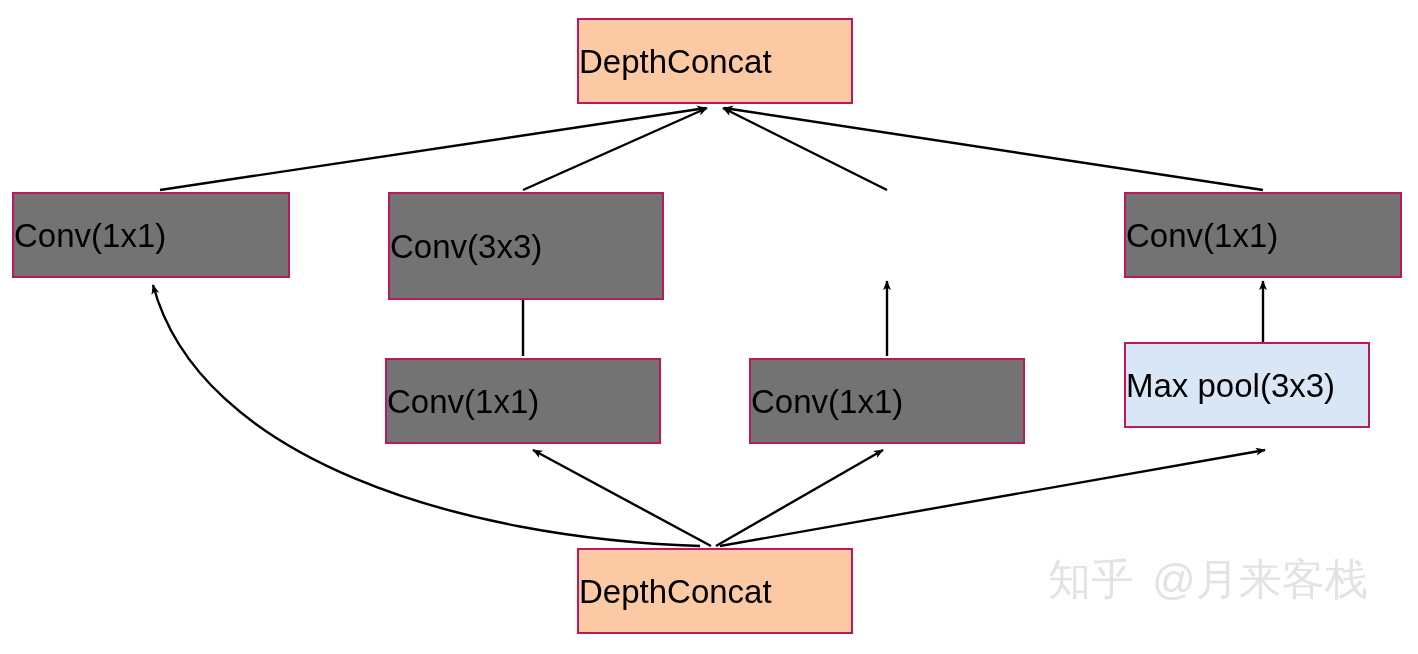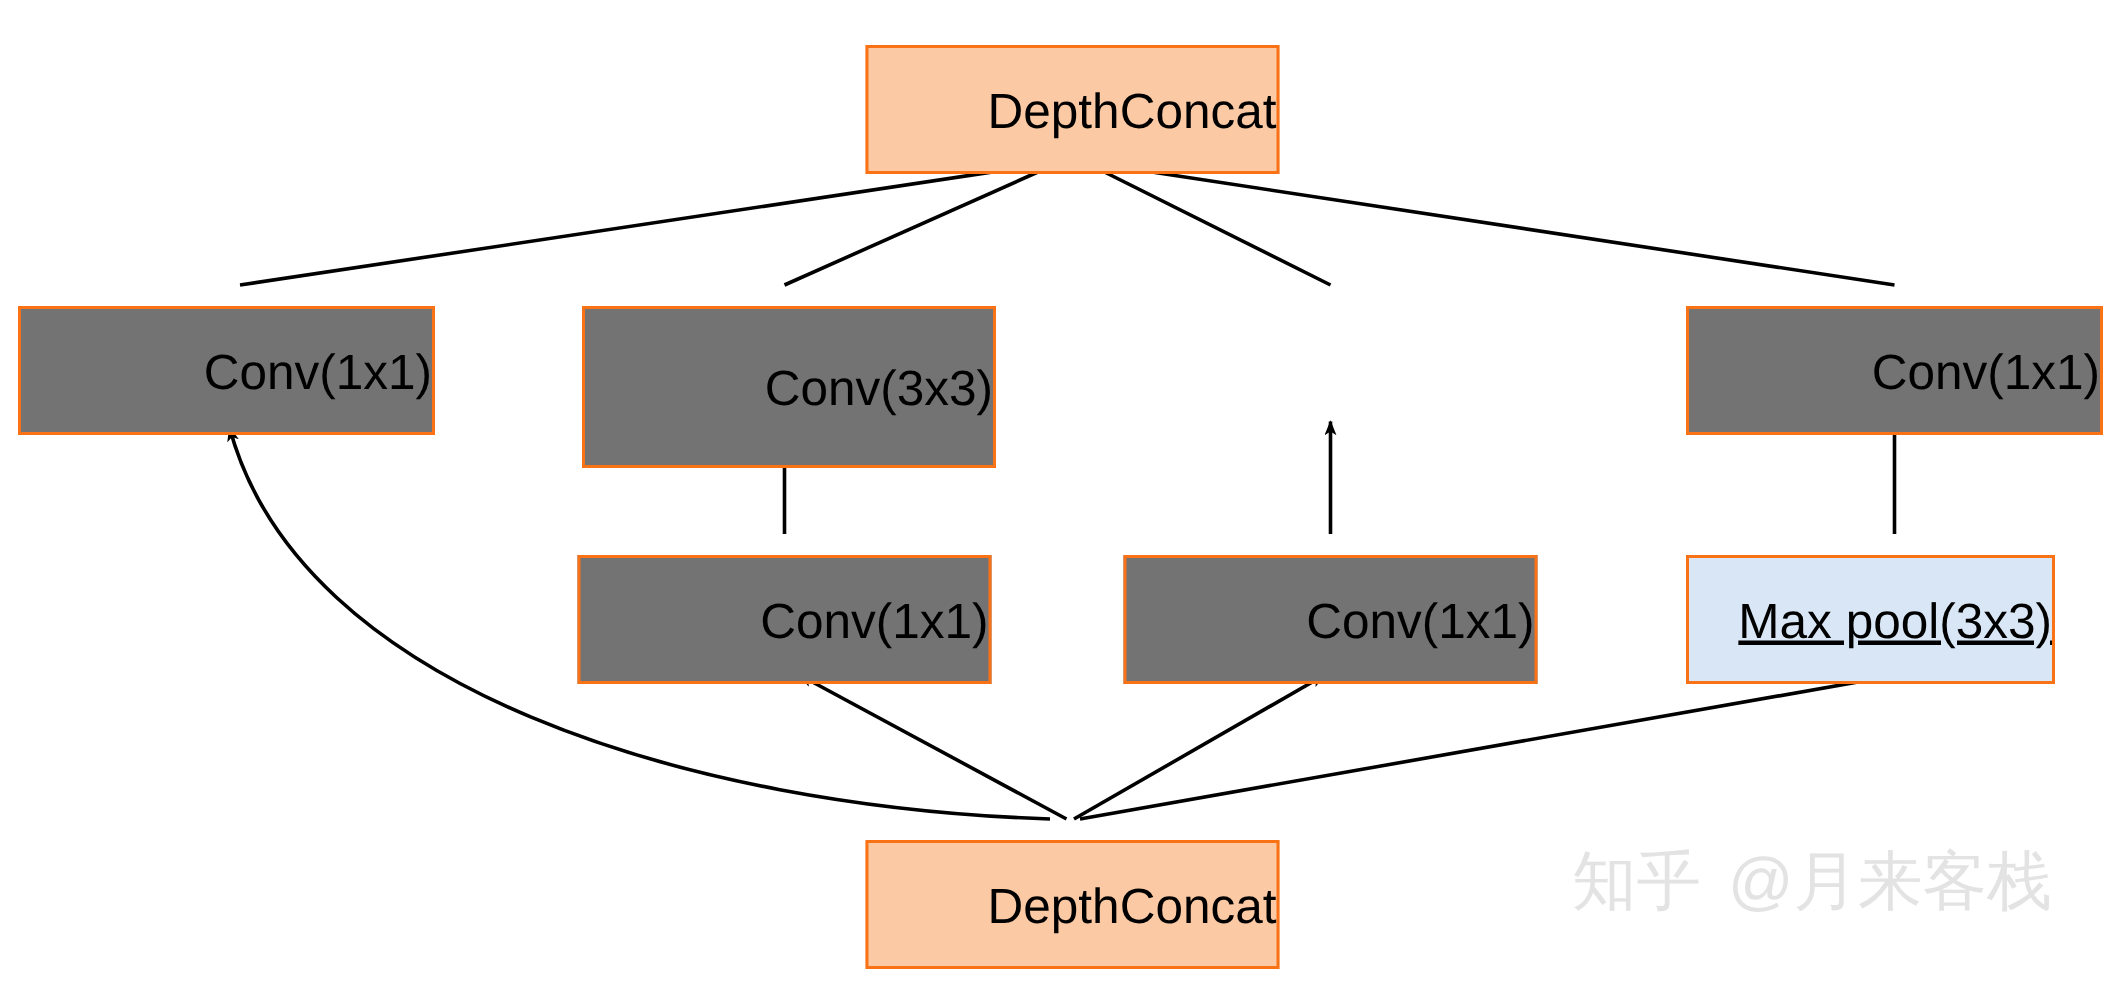--- a/index.html
+++ b/index.html
@@ -18,47 +18,46 @@
   #edges {
     position: absolute;
     left: 0;
     top: 0;
     width: 1418px;
     height: 654px;
   }
   .node {
     position: absolute;
     box-sizing: border-box;
-    border: 2px solid #f97316;
+    border: 2px solid #be185d;
     display: flex;
     align-items: center;
-    justify-content: flex-end;
+    justify-content: flex-start;
     color: #000000;
     font-size: 33px;
     line-height: 1;
     letter-spacing: 0px;
     white-space: nowrap;
     z-index: 2;
-    margin-top: 12px;
   }
   .node-label {
     pointer-events: none;
   }
   .concat { background: #fbcaa4; }
   .conv   { background: #737373; }
   .pool   { background: #d9e6f5; }
 
   #watermark {
     position: absolute;
     left: 1048px;
     top: 558px;
     width: 350px;
     height: 60px;
     display: flex;
-    align-items: center;
+    align-items: flex-start;
     color: #e3e3e3;
     font-size: 43px;
     line-height: 1;
     white-space: nowrap;
     z-index: 3;
   }
   #watermark .wm-logo { margin-right: 18px; }
 </style>
 </head>
 <body>
@@ -105,21 +104,21 @@
   </div>
 
   <div class="node conv" style="left:385px; top:358px; width:276px; height:86px;">
     <span class="node-label">Conv(1x1)</span>
   </div>
 
   <div class="node conv" style="left:749px; top:358px; width:276px; height:86px;">
     <span class="node-label">Conv(1x1)</span>
   </div>
 
-  <div class="node pool" style="left:1124px; top:358px; width:246px; height:86px;text-decoration:underline;">
+  <div class="node pool" style="left:1124px; top:342px; width:246px; height:86px;">
     <span class="node-label">Max pool(3x3)</span>
   </div>
 
   <div class="node concat" style="left:577px; top:548px; width:276px; height:86px;">
     <span class="node-label">DepthConcat</span>
   </div>
 
   <div id="watermark">
     <span class="wm-logo">知乎</span>
     <span>@月来客栈</span>

